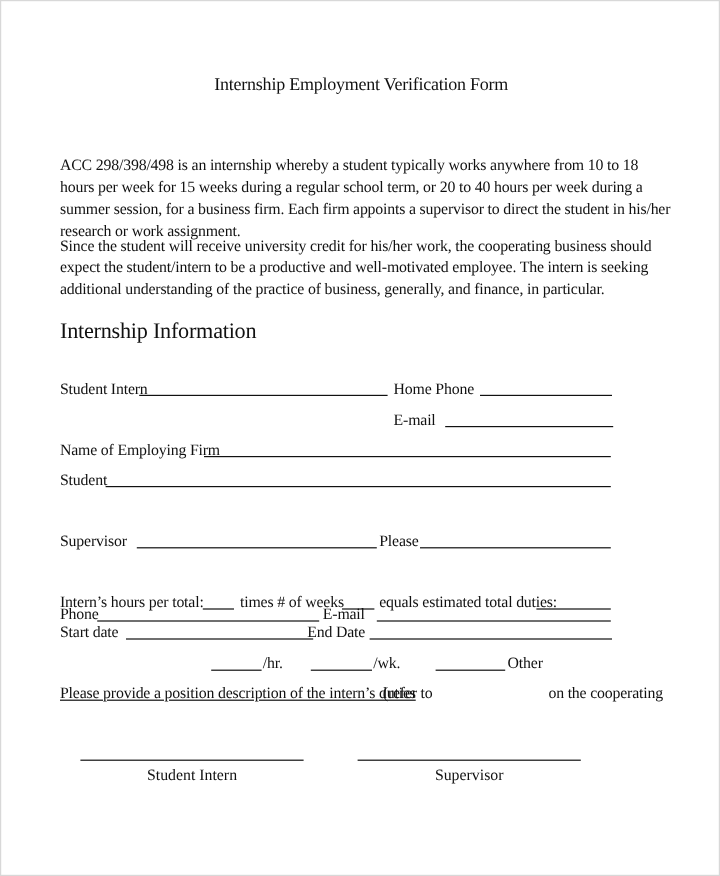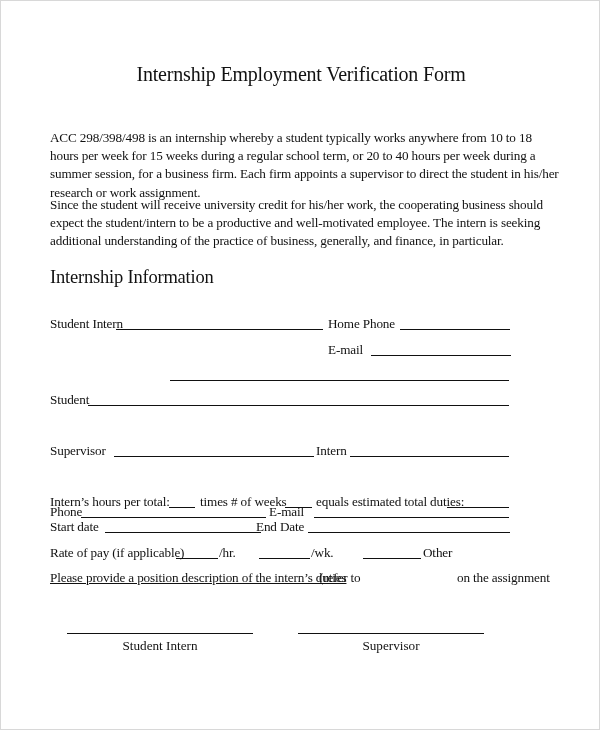--- a/index.html
+++ b/index.html
@@ -4,21 +4,21 @@
   <style>
     html, body { margin: 0; padding: 0; background: #ffffff; }
     body { width: 600px; height: 730px; overflow: hidden; position: relative; }
     .page {
       position: absolute; left: 0; top: 0; width: 598px; height: 728px;
       border: 1px solid #d8d8d8; background: #fff;
       font-family: "Liberation Serif", serif; color: #111;
     }
     .title {
       position: absolute; top: 62px; left: 0; width: 600px; text-align: center;
-      font-size: 20px; letter-spacing: -0.2px;
+      font-size: 15px; letter-spacing: -0.2px;
     }
     .para {
       position: absolute; left: 49px; width: 510px;
       font-size: 13.2px; line-height: 18.2px; letter-spacing: -0.15px;
     }
     .p1 { top: 128px; }
     .p2 { top: 195px; }
     .section {
       position: absolute; top: 266px; left: 49px; font-size: 18.5px; letter-spacing: -0.2px;
     }
@@ -54,36 +54,37 @@
     <input class="field" style="left: 350px; width: 110px;">
   </div>
 
   <div class="row" style="top:341px;width:520px;">
     <span class="lbl" style="left:278px">E-mail</span>
     <span class="line" style="left:321px;width:140px"></span>
     <input class="field" style="left: 321px; width: 140px;">
   </div>
 
   <div class="row" style="top:366px;width:520px;">
+    <span class="lbl" style="left:0">Name of Employing Firm</span>
     <span class="line" style="left:120px;width:339px"></span>
     <input class="field" style="left: 120px; width: 339px;">
   </div>
 
   <div class="row" style="top:391px;width:520px;">
     <span class="lbl" style="left:0">Student</span>
     <span class="line" style="left:38px;width:421px"></span>
     <input class="field" style="left: 38px; width: 421px;">
   </div>
 
 
   <div class="row" style="top:442px;width:520px;">
     <span class="lbl" style="left:0">Supervisor</span>
     <span class="line" style="left:64px;width:200px"></span>
     <input class="field" style="left: 64px; width: 200px;">
-    <span class="lbl" style="left:266px">Intern</span>
+    <span class="lbl" style="left:266px">Please</span>
     <span class="line" style="left:300px;width:159px"></span>
     <input class="field" style="left: 300px; width: 159px;">
   </div>
 
   <div class="row" style="top:468px;width:520px;margin-top:35px;">
     <span class="lbl" style="left:0">Phone</span>
     <span class="line" style="left:31px;width:185px"></span>
     <input class="field" style="left: 31px; width: 185px;">
     <span class="lbl" style="left:219px">E-mail</span>
     <span class="line" style="left:264px;width:195px"></span>
@@ -105,36 +106,35 @@
   <div class="row" style="top:518px;width:520px;">
     <span class="lbl" style="left:0">Start date</span>
     <span class="line" style="left:55px;width:156px"></span>
     <input class="field" style="left: 55px; width: 156px;">
     <span class="lbl" style="left:206px">End Date</span>
     <span class="line" style="left:258px;width:202px"></span>
     <input class="field" style="left: 258px; width: 202px;">
   </div>
 
   <div class="row" style="top:544px;width:520px;">
-    <span class="lbl" style="left:0">Rate of pay (if applicable)</span>
     <span class="line" style="left:126px;width:42px"></span>
     <input class="field" style="left: 126px; width: 42px;">
     <span class="lbl" style="left:169px">/hr.</span>
     <span class="line" style="left:209px;width:51px"></span>
     <input class="field" style="left: 209px; width: 51px;">
     <span class="lbl" style="left:261px">/wk.</span>
     <span class="line" style="left:313px;width:58px"></span>
     <input class="field" style="left: 313px; width: 58px;">
     <span class="lbl" style="left:373px">Other</span>
   </div>
 
   <div class="row" style="top:569px;width:520px;">
     <span class="lbl uline" style="left:0">Please provide a position description of the intern’s duties</span>
     <span class="lbl" style="left:269px"> (refer to</span>
-    <span class="lbl" style="left:407px">on the assignment</span>
+    <span class="lbl" style="left:407px">on the cooperating</span>
   </div>
 
   <span class="sig-line" style="left:66px;width:186px"></span>
   <span class="sig-lbl" style="left:66px;width:186px">Student Intern</span>
   <span class="sig-line" style="left:297px;width:186px"></span>
   <span class="sig-lbl" style="left:297px;width:186px">Supervisor</span>
 
 </div>
 
 </body></html>

